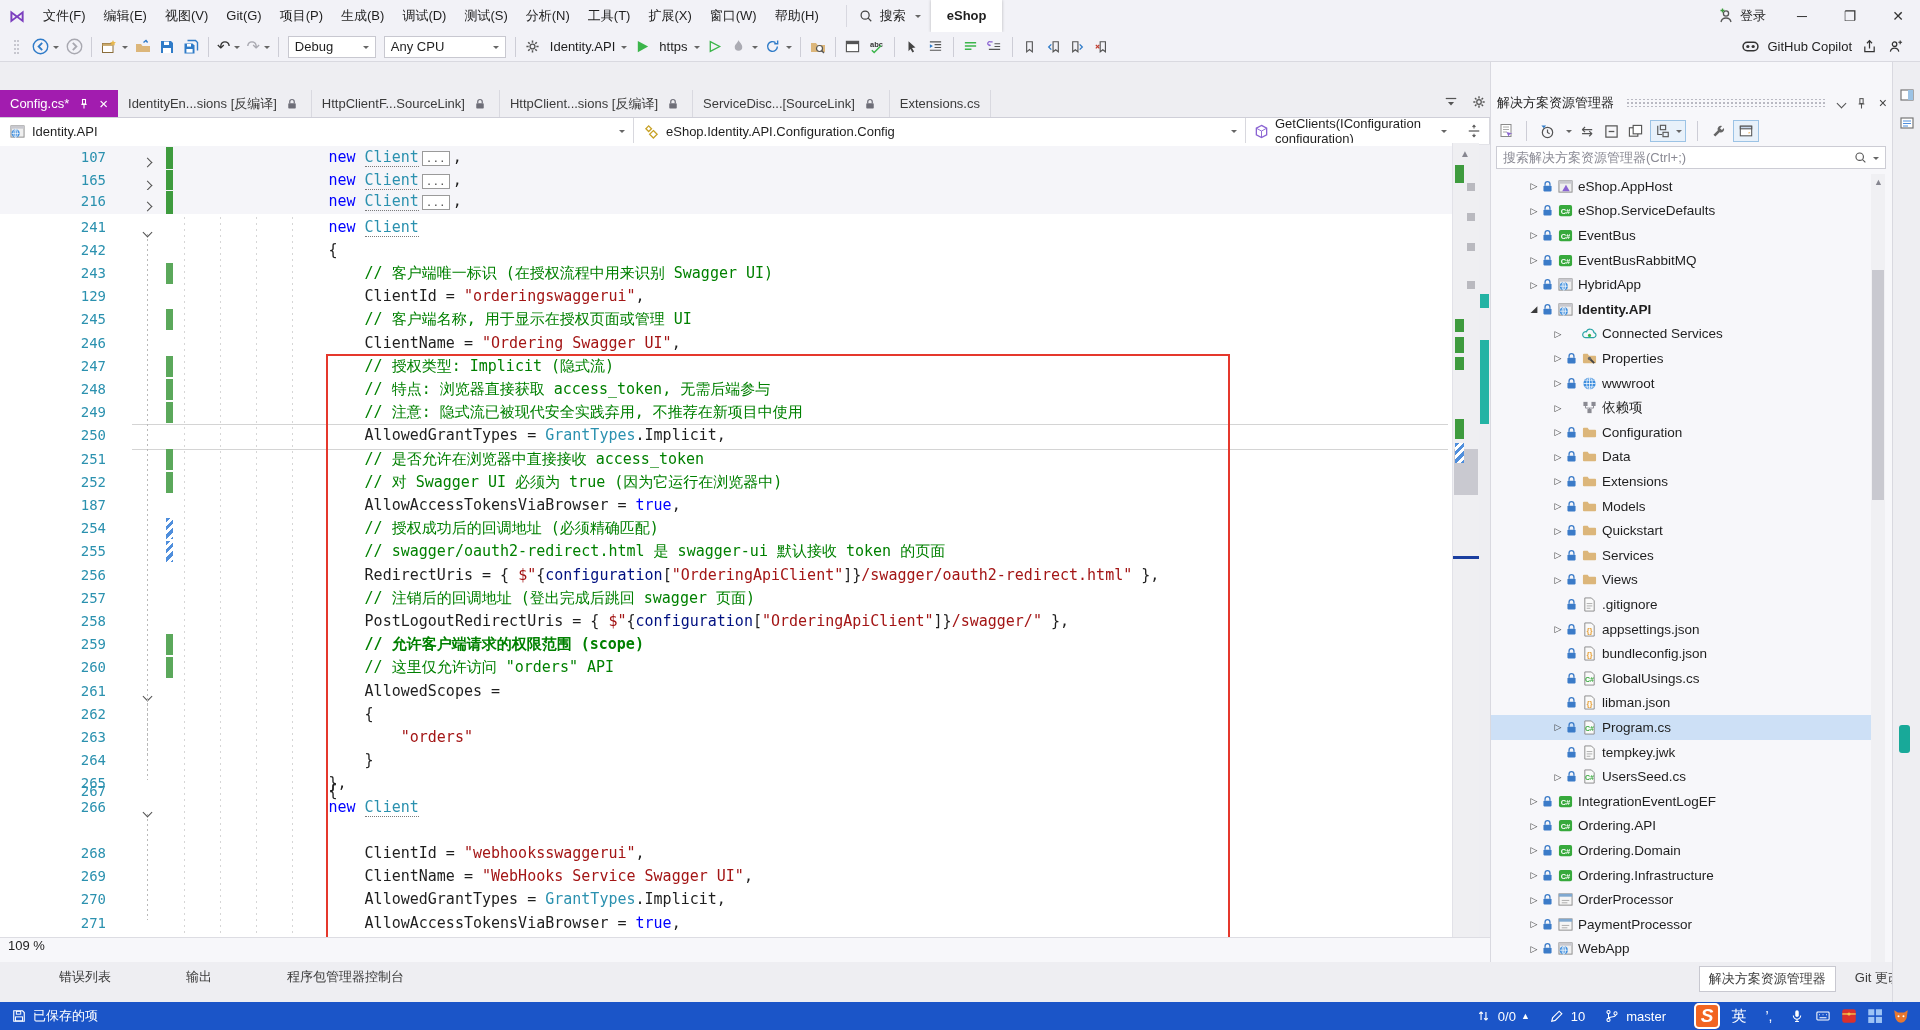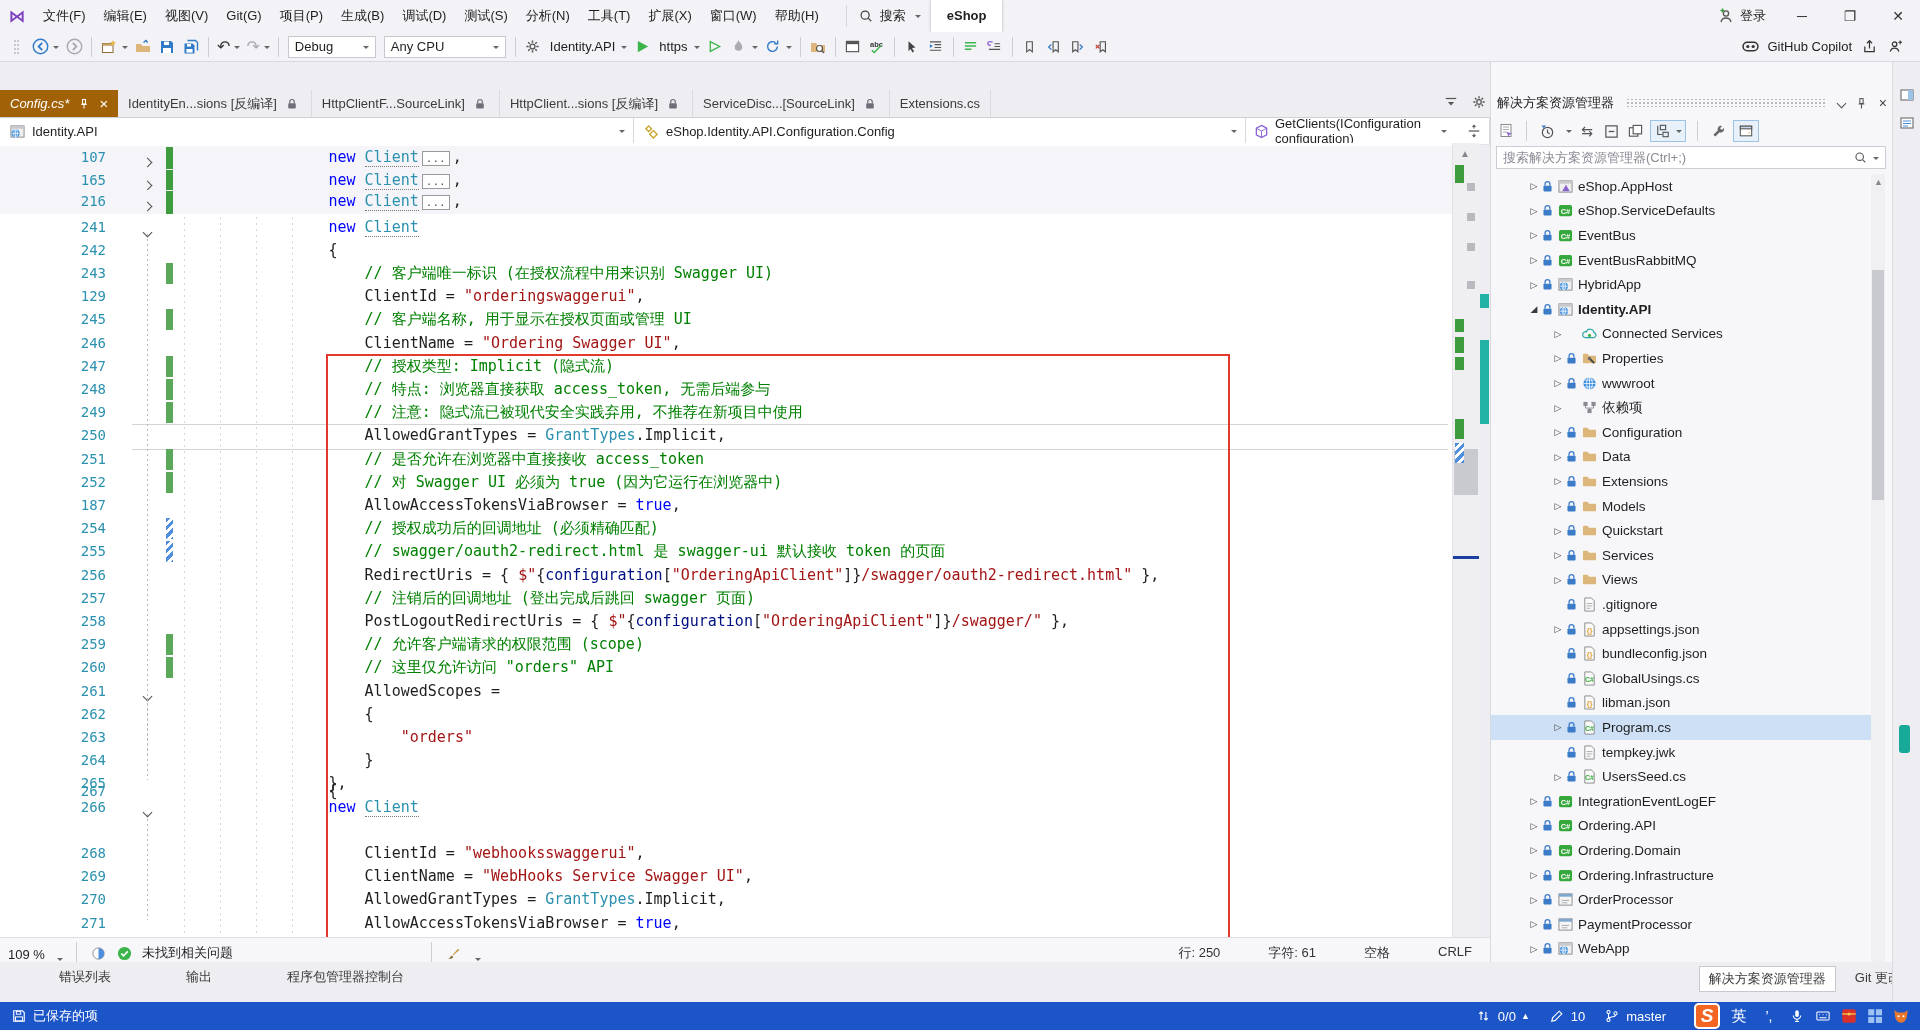--- a/index.html
+++ b/index.html
@@ -27,21 +27,21 @@
   
   #toolbar{left:0;top:32px;width:1920px;height:30px;background:#F2F2F7;border-bottom:1px solid #D9D9E0;display:flex;align-items:center;padding-left:4px;box-sizing:border-box;}
   .tbtn{display:inline-flex;align-items:center;height:24px;padding:0 3px;border-radius:2px;}
   .tdd{display:inline-flex;align-items:center;justify-content:space-between;background:#FFF;border:1px solid #C8C8D0;height:22px;padding:0 6px;margin:0 4px;box-sizing:border-box;}
   .tlabel{margin:0 2px;}
   #copilot-group{margin-left:auto;display:flex;align-items:center;gap:8px;padding-right:16px;}
 
   
   #tabs{left:0;top:90px;width:1445px;height:27px;display:flex;align-items:stretch;}
   .tab{display:flex;align-items:center;gap:6px;padding:0 10px;color:#3B3B3B;border-right:1px solid #D9D9E0;}
-  .tab.active{background:#a16207;color:#FFF;border-right:none;font-style:italic;}
+  .tab.active{background:#a21caf;color:#FFF;border-right:none;}
   #tabs-extra{left:1442px;top:93px;display:flex;gap:10px;}
   #breadcrumb{left:0;top:117px;width:1490px;height:26px;background:#FFF;border-top:1px solid #CFCFD8;border-bottom:1px solid #E3E3E8;display:flex;align-items:center;}
   .bc-seg{display:flex;align-items:center;height:100%;border-right:1px solid #D8D8DE;padding:0 8px;gap:6px;box-sizing:border-box;}
   .bc-arrow{margin-left:auto;}
 
   
   #code{left:0;top:143px;width:1452px;height:794px;background:#FFF;overflow:hidden;}
   .guide{position:absolute;top:8px;bottom:0;width:1px;background:repeating-linear-gradient(to bottom,#D6D6D6 0 2px,transparent 2px 6px);}
   .code-row{position:absolute;left:0;right:0;height:24px;}
   .code-row.dim{background:#F5F5F9;}
@@ -64,21 +64,21 @@
   #vscroll .arrow{position:absolute;left:7px;top:5px;color:#868690;font-size:10px;}
   .mark{position:absolute;left:2px;width:9px;}
   .mark.g{background:#3E9B3E;}
   .mark.h{background:repeating-linear-gradient(135deg,#4F8EDC 0 3px,#FFF 3px 6px);}
   .mark.sq{left:14px;width:8px;height:8px;background:#B9B9BF;}
   #vthumb{position:absolute;left:1px;width:24px;top:306px;height:46px;background:#C9C9D0;}
   #vcaret{position:absolute;left:0;width:26px;top:413px;height:3px;background:#1B3FA0;}
   .edgemark{position:absolute;width:9px;left:1480px;background:#23B3A4;}
 
   
-  #editor-status{left:0;top:937px;width:1490px;height:25px;background:#F7F7FA;border-top:1px solid #DDDDE3;display:flex;align-items:flex-end;padding:0 8px;box-sizing:border-box;gap:8px;}
+  #editor-status{left:0;top:937px;width:1490px;height:25px;background:#F7F7FA;border-top:1px solid #DDDDE3;display:flex;align-items:flex-start;padding:0 8px;box-sizing:border-box;gap:8px;flex-direction:column;}
   #es-right{margin-left:auto;display:flex;gap:48px;padding-right:10px;color:#333;}
 
   
   #panel-row{left:0;top:962px;width:1920px;height:40px;background:#EEEEF2;display:flex;align-items:flex-start;padding:4px 10px 0;box-sizing:border-box;gap:22px;color:#3B3B3B;}
   .ptab{padding:2px 4px;margin-left:45px;}
   #panel-right{margin-left:auto;display:flex;gap:10px;align-items:flex-start;}
   .xtab{padding:3px 9px;}
   .xtab.active{background:#FFF;border:1px solid #C8C8D0;}
 
   
@@ -616,21 +616,21 @@
         <span class="ln">257</span>
         <span class="codetext" style="padding-left: 180.6px;"><span class="c">// 注销后的回调地址 (登出完成后跳回 swagger 页面)</span></span>
       </div>
       <div class="code-row" style="top: 467px;">
         <span class="ln">258</span>
         <span class="codetext" style="padding-left: 180.6px;"><span class="p">PostLogoutRedirectUris = { </span><span class="s">$"</span><span class="p">{</span><span class="i">configuration</span><span class="p">[</span><span class="s">"OrderingApiClient"</span><span class="p">]}</span><span class="s">/swagger/"</span><span class="p"> },</span></span>
       </div>
       <div class="code-row" style="top: 490.2px;">
         <span class="ln">259</span>
         <span class="bar g"></span>
-        <span class="codetext" style="padding-left: 180.6px;"><span class="c">// 允许客户端请求的权限范围 (scope)</span></span>
+        <span class="codetext" style="padding-left: 180.6px; font-weight: bold;"><span class="c">// 允许客户端请求的权限范围 (scope)</span></span>
       </div>
       <div class="code-row" style="top: 513.4px;">
         <span class="ln">260</span>
         <span class="bar g"></span>
         <span class="codetext" style="padding-left: 180.6px;"><span class="c">// 这里仅允许访问 "orders" API</span></span>
       </div>
       <div class="code-row" style="top: 536.6px;">
         <span class="ln">261</span>
         <span class="fold"><span class="chev d"></span></span>
         <span class="codetext" style="padding-left: 180.6px;"><span class="p">AllowedScopes =</span></span>

